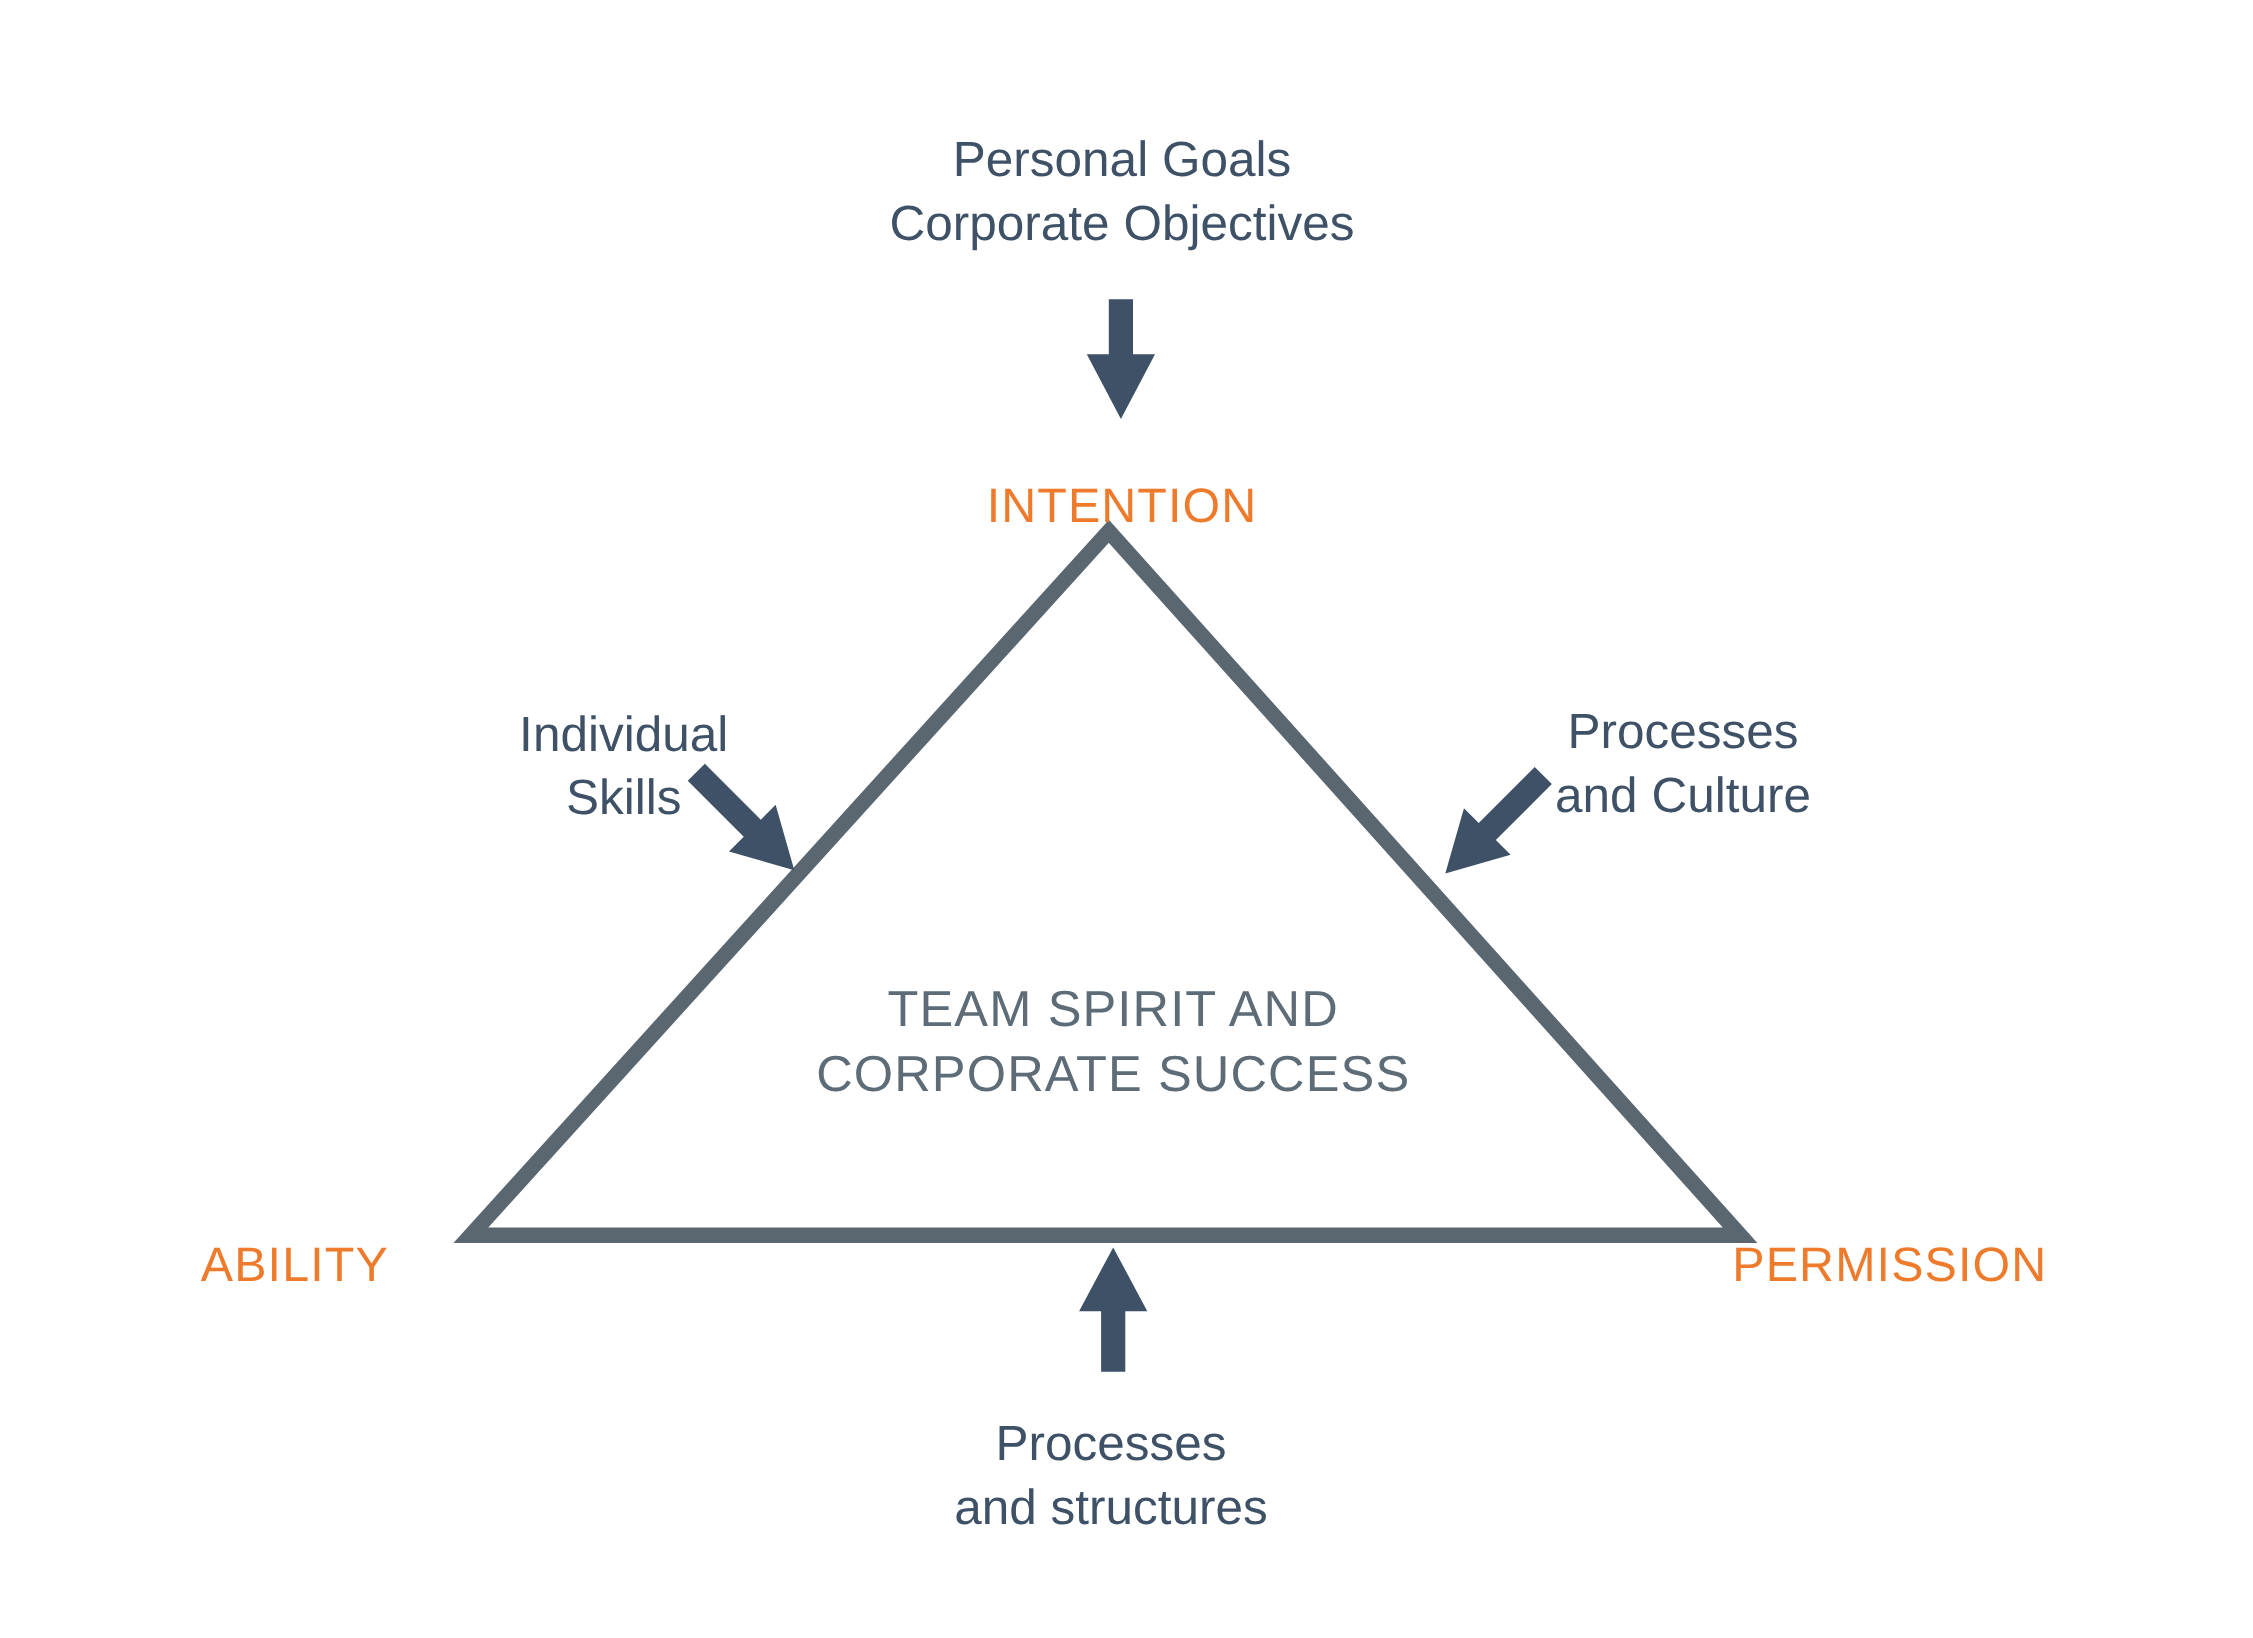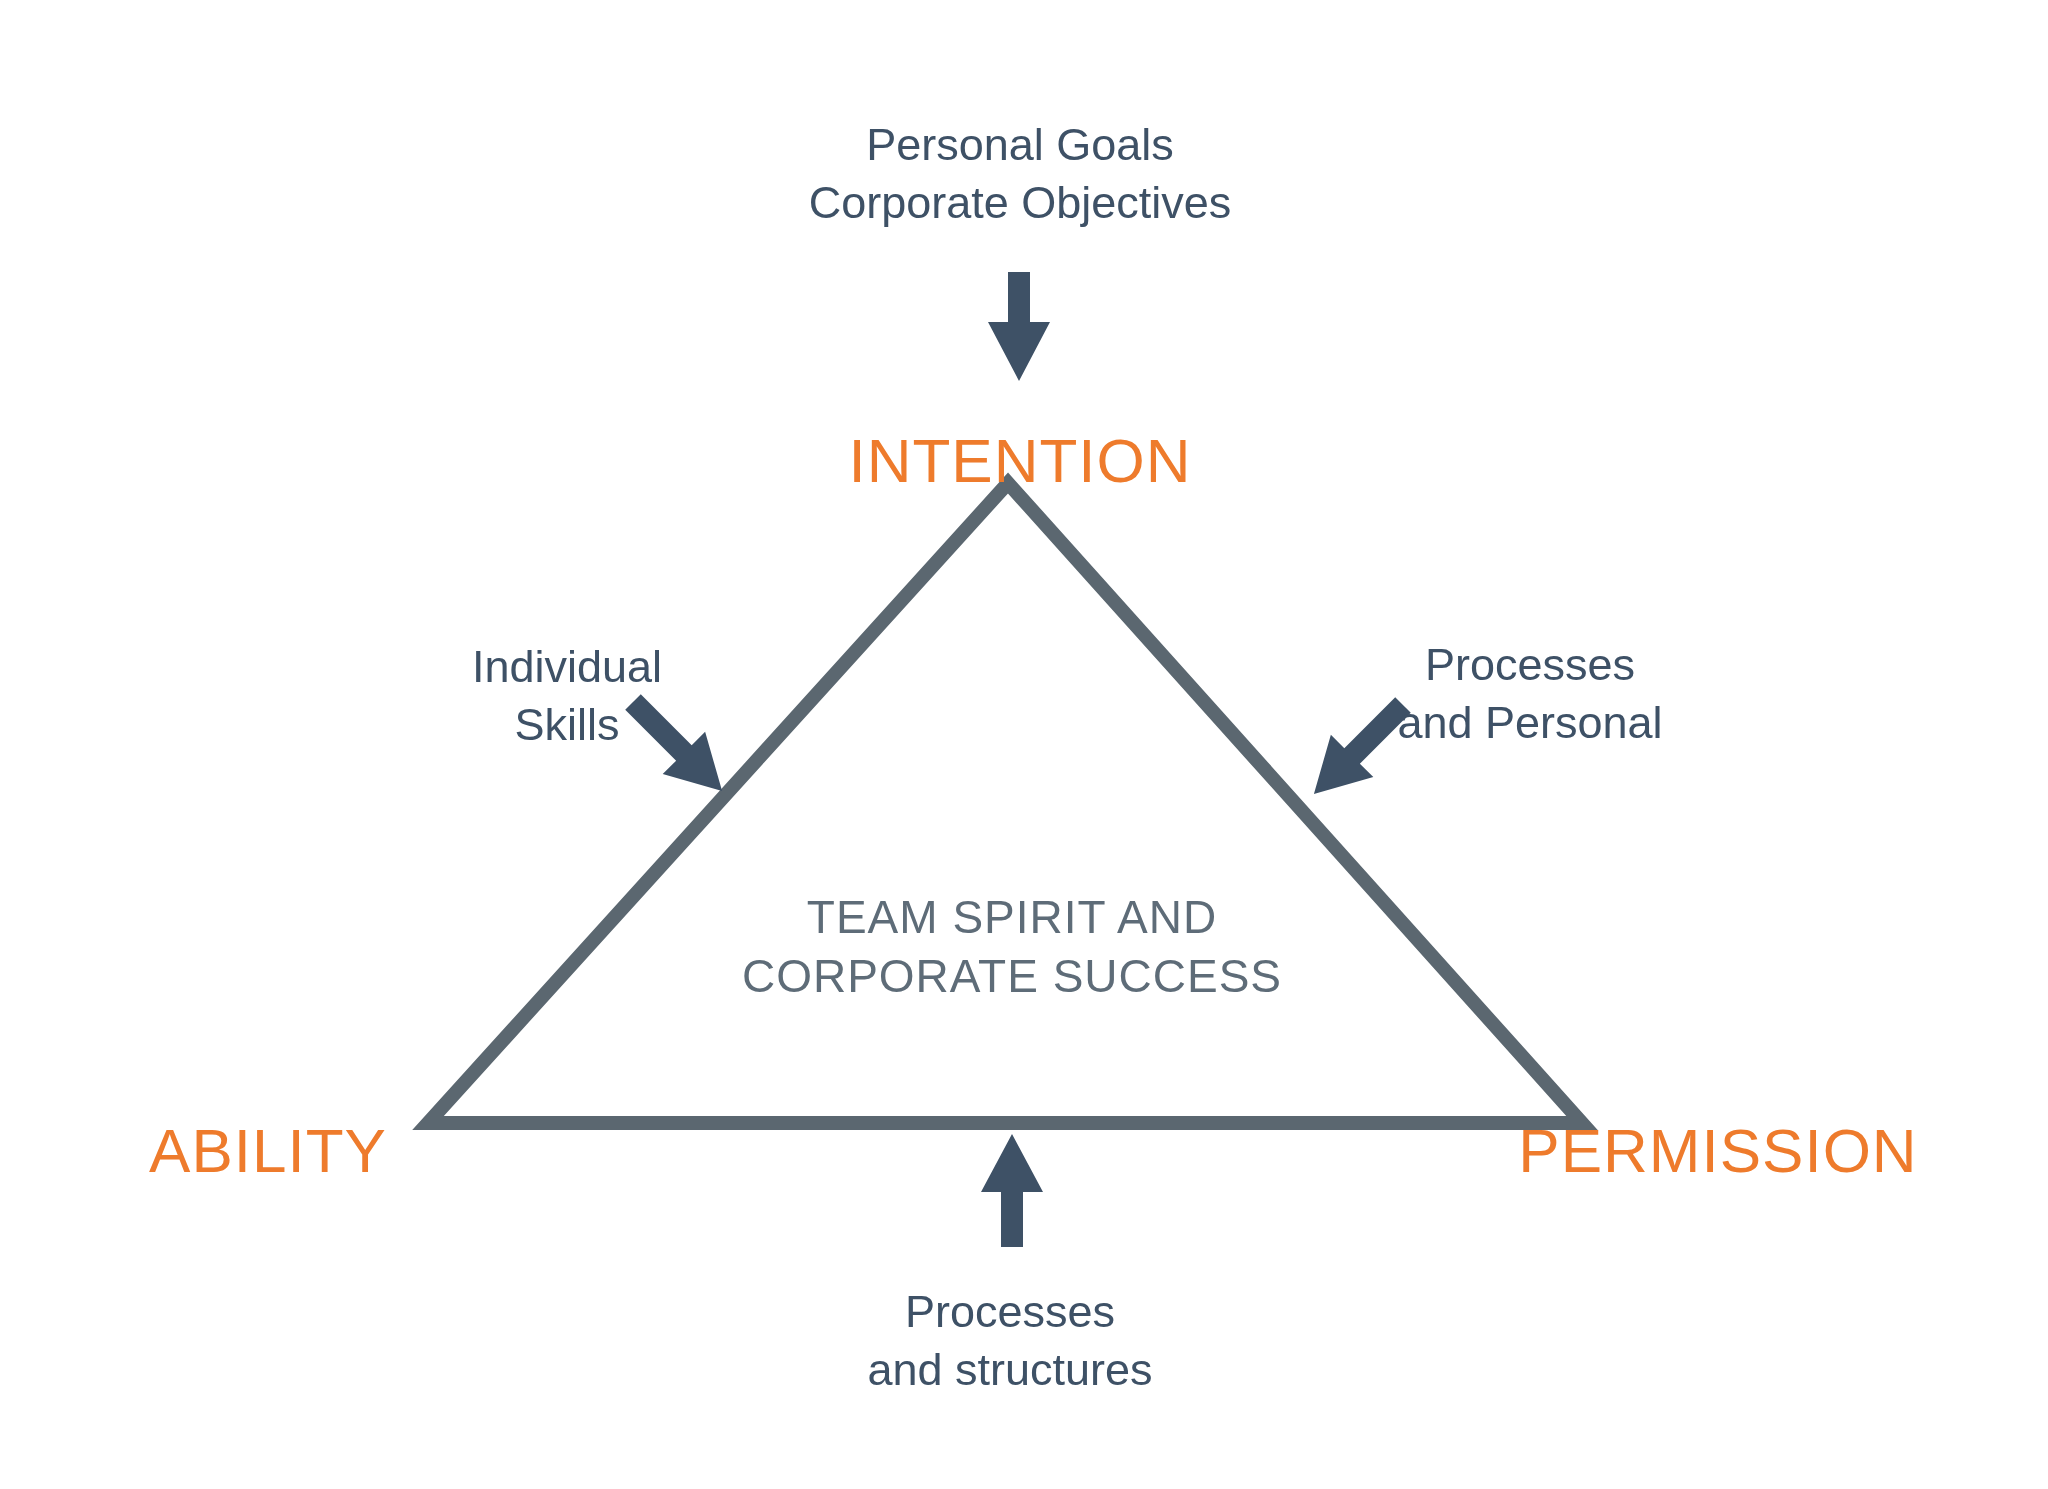--- a/index.html
+++ b/index.html
@@ -37,21 +37,21 @@
     transform: translate(-50%, -50%);
     text-align: center;
     white-space: nowrap;
     line-height: 1.28;
     margin-top: 24px;
   }
   .navy { color: var(--navy, #3e5166); }
   .graytext { color: var(--center_text, #5e6c78); text-align: center; }
   .orange { color: var(--orange, #ee7b2c); }
   .size-input { font-size: 45px; }
-  .size-corner { font-size: 62px; letter-spacing: 1px; }
+  .size-corner { font-size: 44px; letter-spacing: 1px; }
   .size-center { font-size: 46px; letter-spacing: 1px; }
 </style>
 </head>
 <body>
 
 <div class="canvas">
 
   <svg viewBox="0 0 2048 1489" xmlns="http://www.w3.org/2000/svg">
 
     <polygon class="triangle" points="1008,483 428,1123 1582,1123"></polygon>
@@ -80,21 +80,21 @@
 
   <div class="label orange size-corner" style="left:1020px; top:437px;">INTENTION</div>
 
   <div class="label navy size-input" style="left:567px; top:672px;">
     <div>Individual</div>
     <div>Skills</div>
   </div>
 
   <div class="label navy size-input" style="left:1530px; top:670px;">
     <div>Processes</div>
-    <div>and Personal</div>
+    <div>and Culture</div>
   </div>
 
   <div class="label graytext size-center" style="left:1012px; top:923px;">
     <div>TEAM SPIRIT AND</div>
     <div>CORPORATE SUCCESS</div>
   </div>
 
   <div class="label orange size-corner" style="left:268px; top:1127px;">ABILITY</div>
 
   <div class="label orange size-corner" style="left:1718px; top:1127px;">PERMISSION</div>

